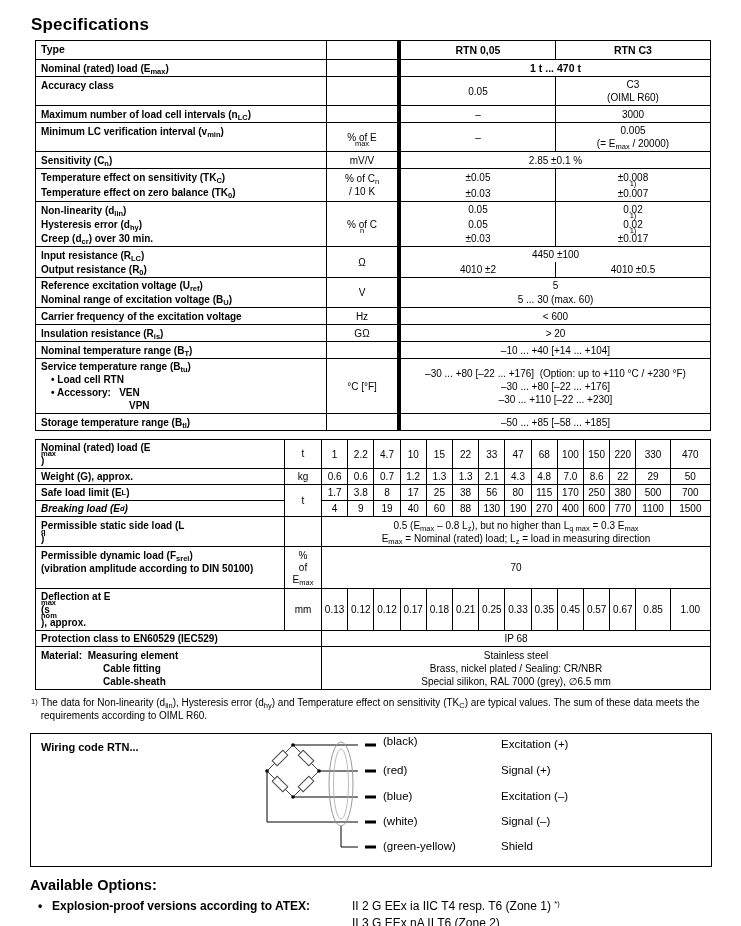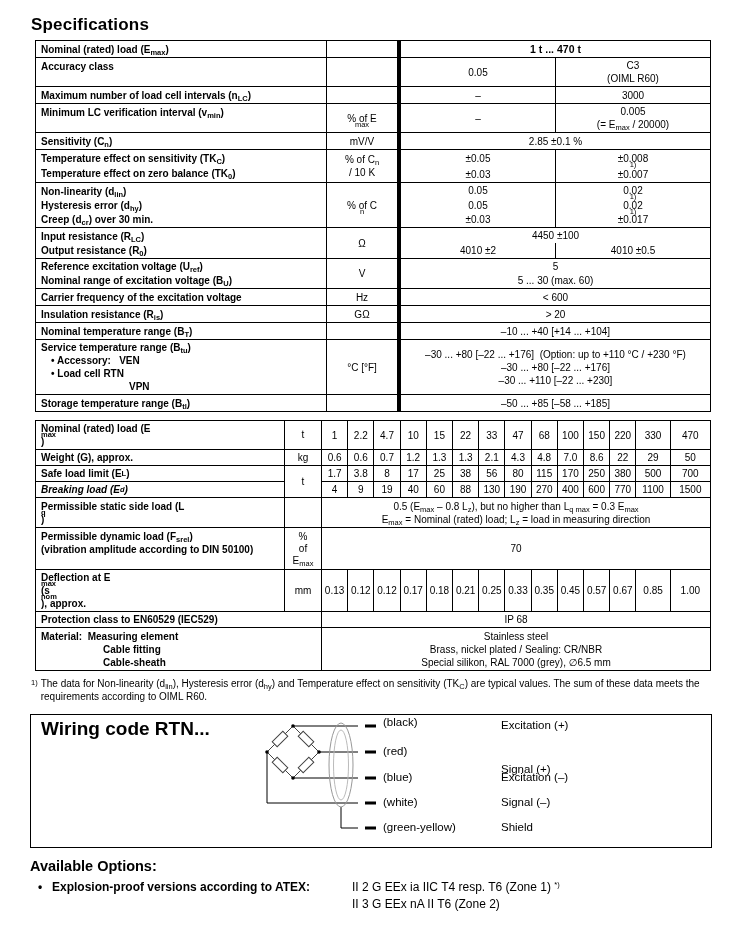--- a/index.html
+++ b/index.html
@@ -60,21 +60,21 @@
   sub { font-size:7.5px; vertical-align:-2px; line-height:0; }
   sup { font-size:7.5px; vertical-align:4px; line-height:0; }
 
   
   .footnote { display:flex; margin:6px 0 0 1px; width:680px; line-height:13px; }
   .footnote .fn-marker { font-size:7.5px; margin:-1px 3px 0 0; }
   .footnote .fn-text { flex:1; }
 
   
   .wire-box { position:relative; width:682px; height:134px; border:1.5px solid #000; margin-top:11px; }
-  .wire-title { position:absolute; left:10px; top:7px; font-size:19px; font-weight:bold; }
+  .wire-title { position:absolute; left:10px; top:7px; font-size:11px; font-weight:bold; }
   .wire-svg { position:absolute; left:0; top:0; }
   .wire-label { position:absolute; font-size:11.5px; line-height:15px; }
   .w-color { left:352px; }
   .w-signal { left:452px;padding-left:18px; }
 
   
   .options { margin-top:12px; }
   .opt-heading { font-size:14.5px; font-weight:bold; margin:0 0 6px 0; }
   .opt-row { display:flex; margin-left:8px; }
   .opt-bullet { width:14px; font-weight:bold; font-size:12px; line-height:17px; }
@@ -84,20 +84,30 @@
 </style>
 </head>
 <body>
 
 <div class="page">
 
   <h1 class="doc-title">Specifications</h1>
 
   <div class="spec-table">
 
+    <div class="t-row mh18">
+      <div class="t1-label th">Type</div>
+      <div class="t1-unit"></div>
+      <div class="t1-vals">
+          <div class="vline">
+        <div class="vc1 th">RTN 0,05</div>
+        <div class="vc2 th">RTN C3</div>
+      </div>
+        </div>
+    </div>
 
     <div class="t-row mh15">
       <div class="t1-label">Nominal (rated) load (E<sub>max</sub>)</div>
       <div class="t1-unit"></div>
       <div class="t1-vals">
           <div class="vline">
         <div class="vspan th">1 t ... 470 t</div>
       </div>
         </div>
     </div>
@@ -254,22 +264,22 @@
       <div class="t1-vals">
           <div class="vline">
         <div class="vspan">–10 ... +40 [+14 ... +104]</div>
       </div>
         </div>
     </div>
 
     <div class="t-row mh50">
       <div class="t1-label stack">
         <div>Service temperature range (B<sub>tu</sub>)</div>
+        <div class="ind1">• Load cell RTN</div>
         <div class="ind1">• Accessory:&nbsp;&nbsp;&nbsp;VEN</div>
-        <div class="ind1">• Load cell RTN</div>
         <div class="ind2">VPN</div>
       </div>
       <div class="t1-unit">°C [°F]</div>
       <div class="t1-vals">
           <div class="vline">
         <div class="vspan">
           <div>–30 ... +80 [–22 ... +176]&nbsp;&nbsp;(Option: up to +110 °C / +230 °F)</div>
           <div>–30 ... +80 [–22 ... +176]</div>
           <div>–30 ... +110 [–22 ... +230]</div>
         </div>
@@ -466,21 +476,21 @@
 
       <ellipse cx="310" cy="50" rx="12" ry="42" stroke="#999" fill="none"></ellipse>
       <ellipse cx="310" cy="50" rx="7.5" ry="35" stroke="#bbb" fill="none"></ellipse>
 
       <path d="M334 11 H345 M334 37 H345 M334 63 H345 M334 88 H345 M334 113 H345" stroke="#000" stroke-width="3" fill="none"></path>
     </svg>
 
     <div class="wire-label w-color" style="top:0">(black)</div>
     <div class="wire-label w-signal" style="top:3px">Excitation (+)</div>
     <div class="wire-label w-color" style="top:29px">(red)</div>
-    <div class="wire-label w-signal" style="top:47px">Signal (+)</div>
+    <div class="wire-label w-signal" style="top:29px">Signal (+)</div>
     <div class="wire-label w-color" style="top:55px">(blue)</div>
     <div class="wire-label w-signal" style="top:55px">Excitation (–)</div>
     <div class="wire-label w-color" style="top:80px">(white)</div>
     <div class="wire-label w-signal" style="top:80px">Signal (–)</div>
     <div class="wire-label w-color" style="top:105px">(green-yellow)</div>
     <div class="wire-label w-signal" style="top:105px">Shield</div>
   </div>
 
   <div class="options">
     <div class="opt-heading">Available Options:</div>

